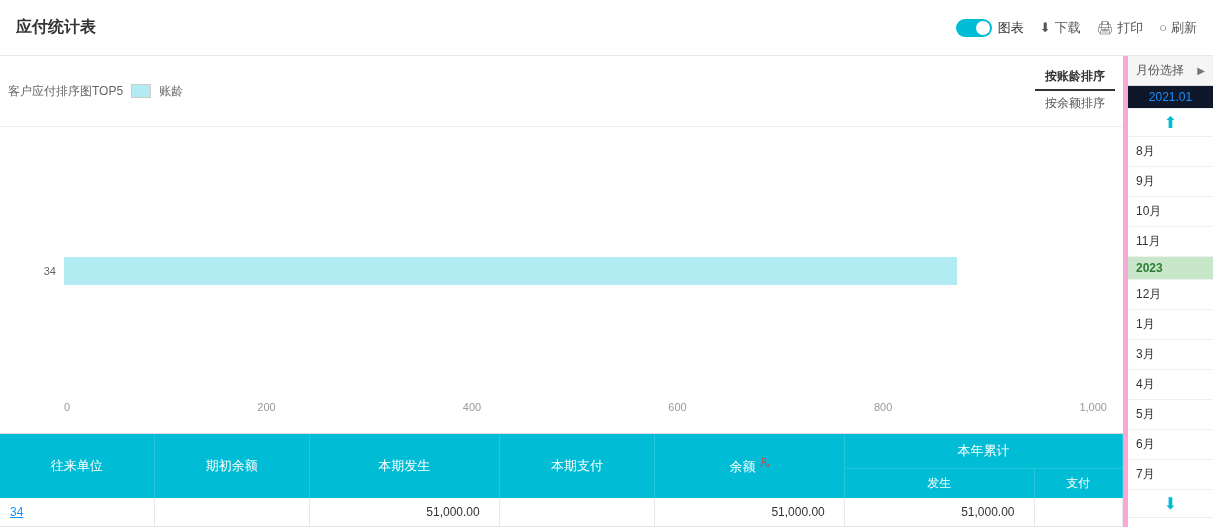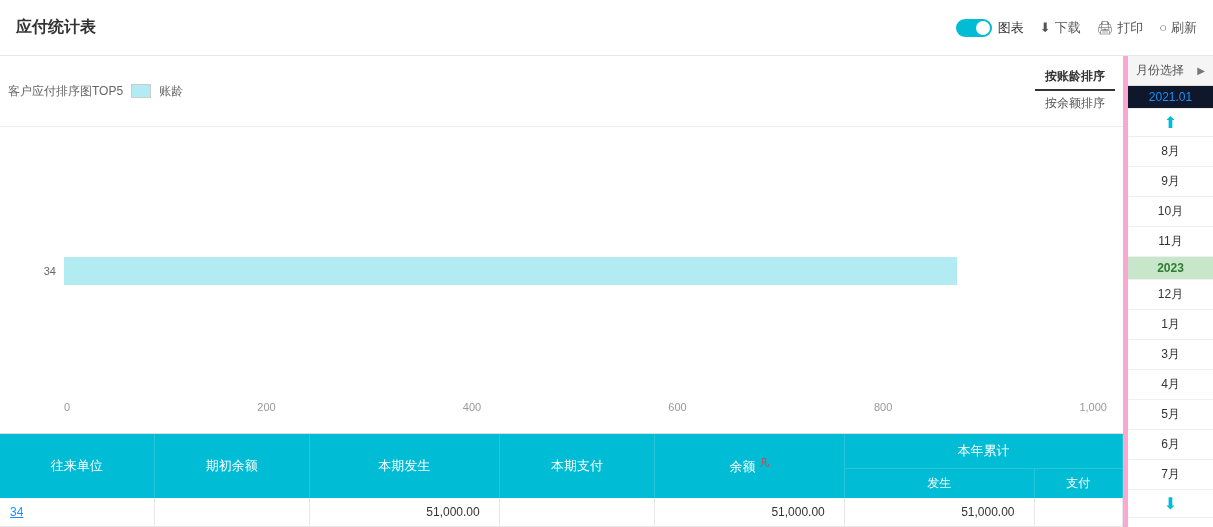--- a/index.html
+++ b/index.html
@@ -52,21 +52,21 @@
     .table-data-row td.num { text-align: right; padding-right: 19px; }
     .link-text { color: #1890ff; text-decoration: underline; cursor: pointer; }
     .col-note { font-size: 10px; color: #e53935; vertical-align: super; }
 
     
     .sidebar { width: 90px; border-left: 5px solid #f9a8d4; display: flex; flex-direction: column; background: #fff; overflow-y: auto; }
     .sidebar-header { background: #f5f5f5; padding: 6px 8px; font-size: 12px; color: #555; border-bottom: 1px solid #ddd; display: flex; align-items: center; justify-content: space-between; }
     .sidebar-chevron { cursor: pointer; color: #777; font-size: 10px; }
     .sidebar-year-label { background: #0f172a; padding: 4px 8px; font-size: 12px; color: #1890ff; border-bottom: 1px solid #eee; text-align: center; cursor: pointer; }
     .sidebar-nav-up, .sidebar-nav-down { text-align: center; padding: 4px; cursor: pointer; color: #00bcd4; font-size: 16px; border-bottom: 1px solid #eee; }
-    .sidebar-month { padding: 6px 8px; font-size: 12px; color: #333; cursor: pointer; border-bottom: 1px solid #f0f0f0; text-align: center; }
+    .sidebar-month { padding: 6px 8px; font-size: 12px; color: #333; cursor: pointer; border-bottom: 1px solid #f0f0f0; text-align: left; }
     .sidebar-month.year-marker { background: #c8e6c9; color: #2e7d32; font-weight: bold; padding: 4px 8px; }
   </style>
 </head>
 <body>
 
 <div class="app-container">
 
   <div class="header">
     <span class="header-title">应付统计表</span>
     <div class="header-actions">

